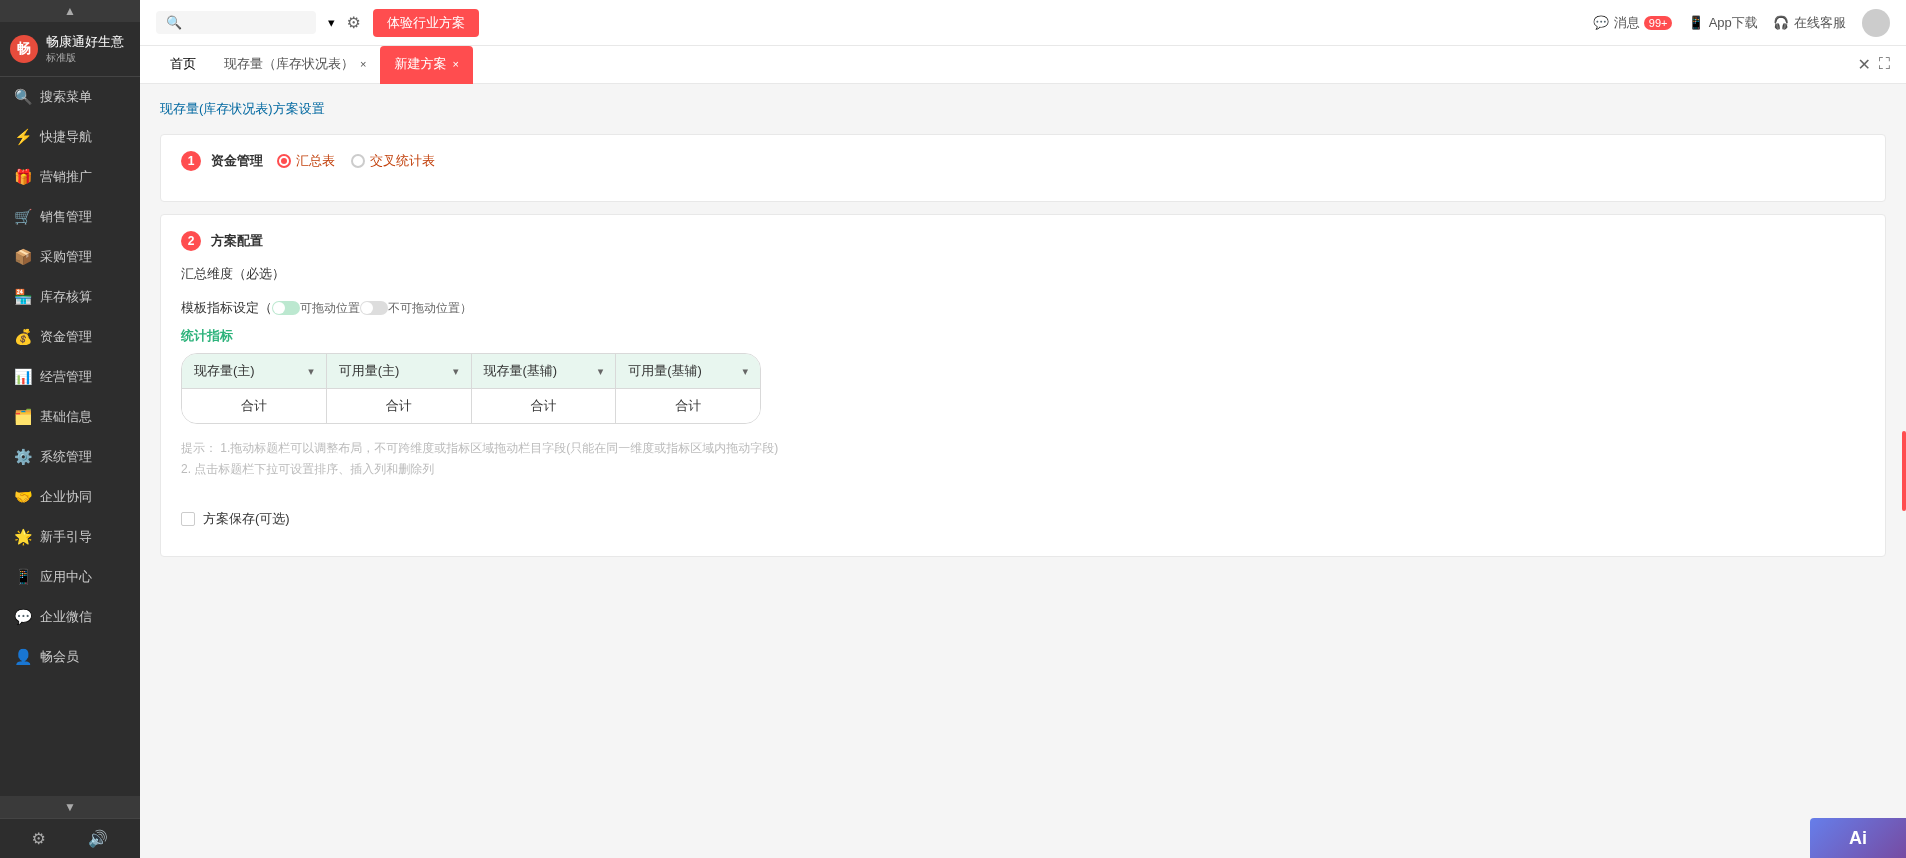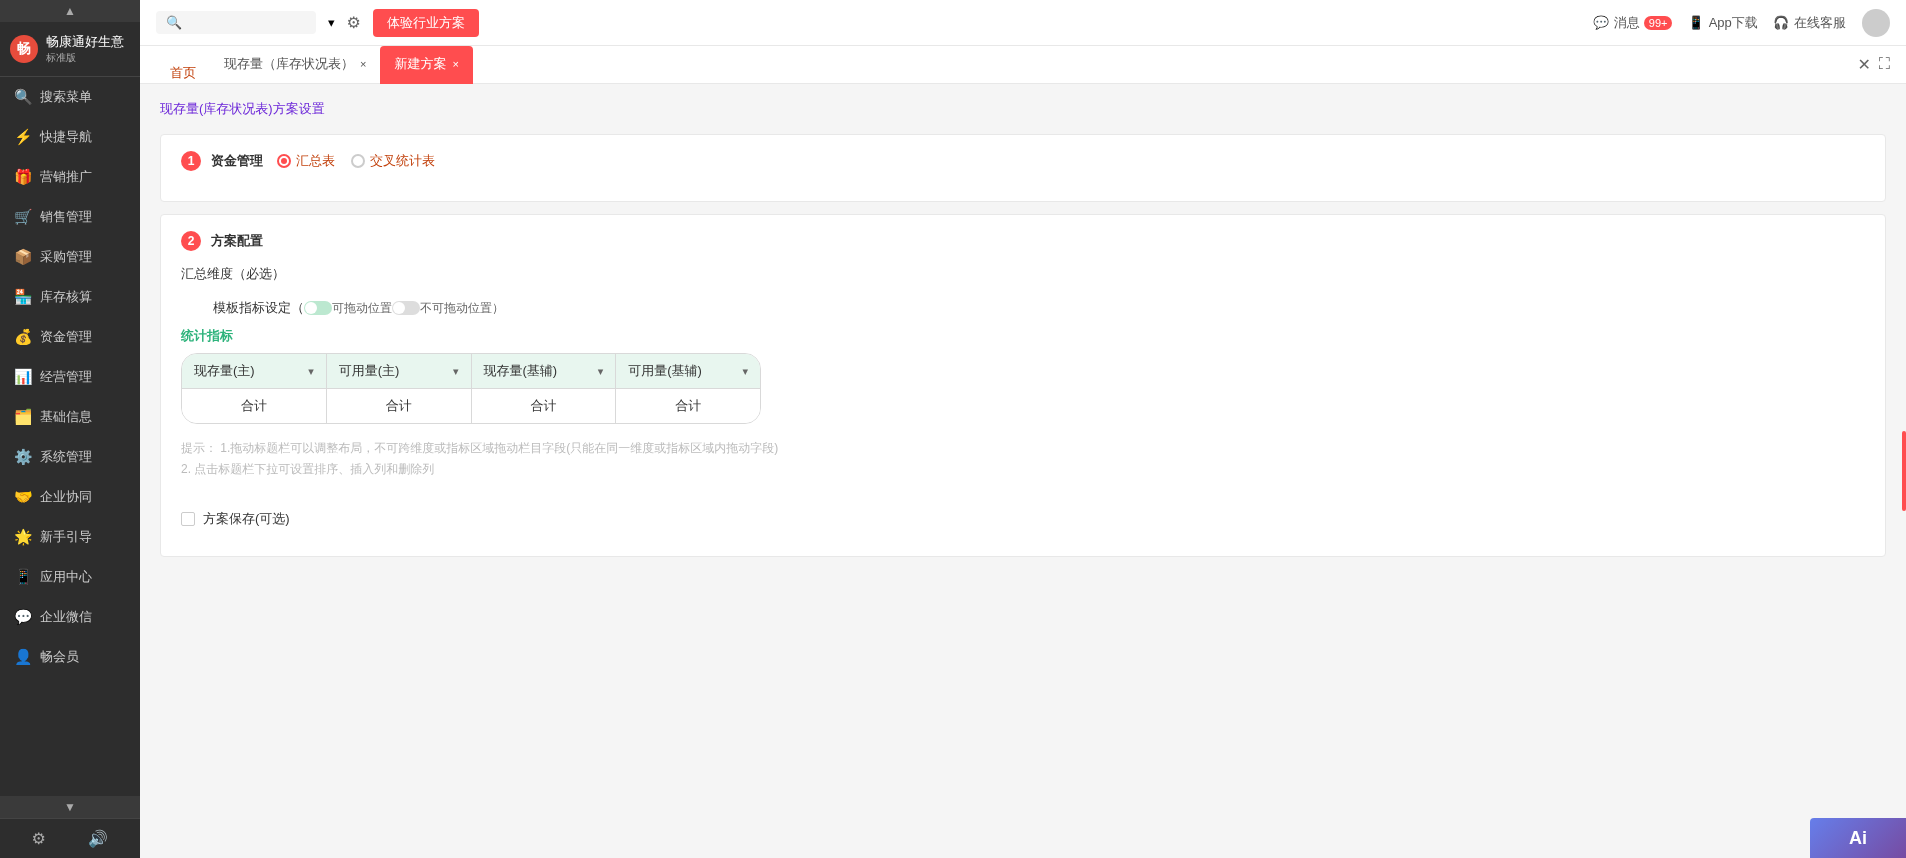--- a/index.html
+++ b/index.html
@@ -128,34 +128,34 @@
       color: #555;
       border-bottom: 2px solid transparent;
     }
     .tab.active {
       background: #ff4d4f;
       color: #fff;
       border-radius: 4px 4px 0 0;
       border-bottom: 2px solid #ff4d4f;
     }
     .tab .close-icon { font-size: 11px; cursor: pointer; }
-    .tab-home { color: #c2410c; align-items: flex-end; }
+    .tab-home { color: #000000; }
     .tabs-right { margin-left: auto; display: flex; gap: 8px; }
     .tabs-right-icon { font-size: 16px; color: #666; cursor: pointer; }
 
     
     .content {
       flex: 1;
       overflow-y: auto;
       background: #f5f5f5;
       padding: 16px 20px;
       position: relative;
     }
 
-    .page-title { font-size: 13px; color: #6d28d9; margin-bottom: 16px; }
+    .page-title { font-size: 13px; color: #0369a1; margin-bottom: 16px; }
 
     
     .step-block {
       background: #fff;
       border: 1px solid #e8e8e8;
       border-radius: 4px;
       margin-bottom: 12px;
       padding: 16px 20px;
     }
 
@@ -310,21 +310,20 @@
       width: 4px;
       height: 80px;
       background: #ff4d4f;
       border-radius: 2px;
       transform: translateY(-50%);
     }
 
     .indicators-setting-row {
       display: flex; align-items: center; gap: 0;
       margin-bottom: 10px;
-      margin-left: 32px;
     }
     .indicators-setting-label { font-size: 13px; color: #333; }
     .toggle-label { font-size: 12px; color: #666; }
   </style>
 </head>
 <body>
 
 <div class="sidebar">
   <div class="sidebar-scroll-up">▲</div>
 

